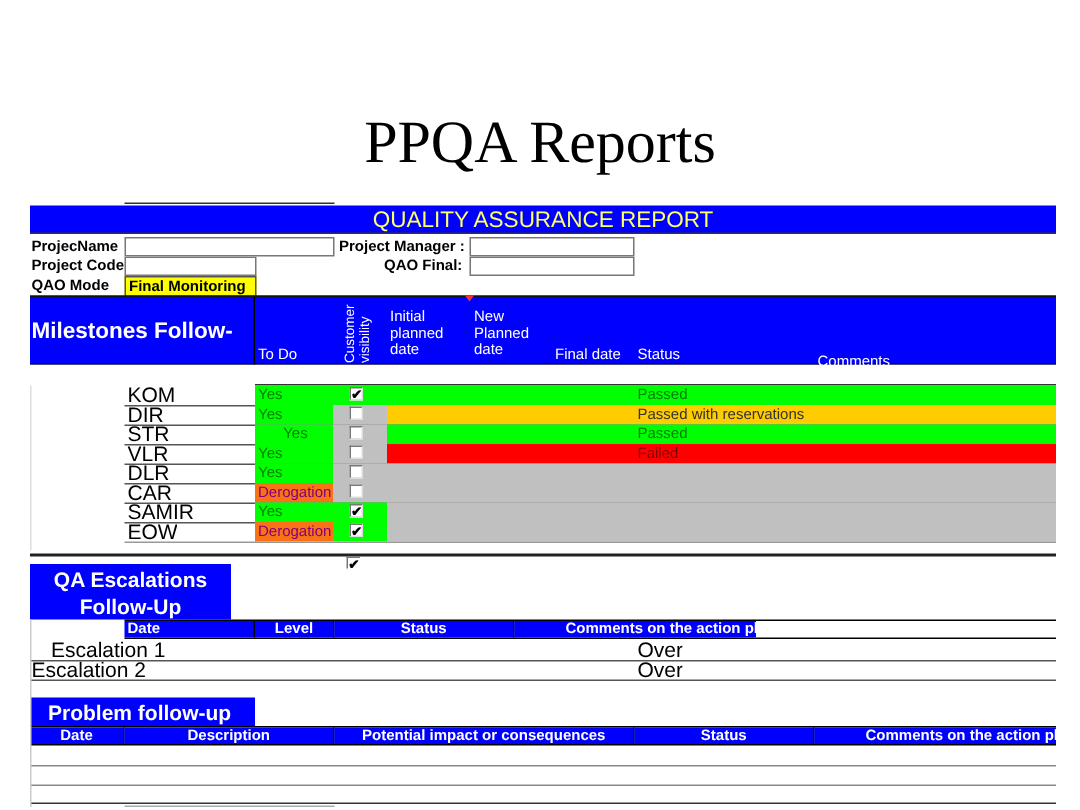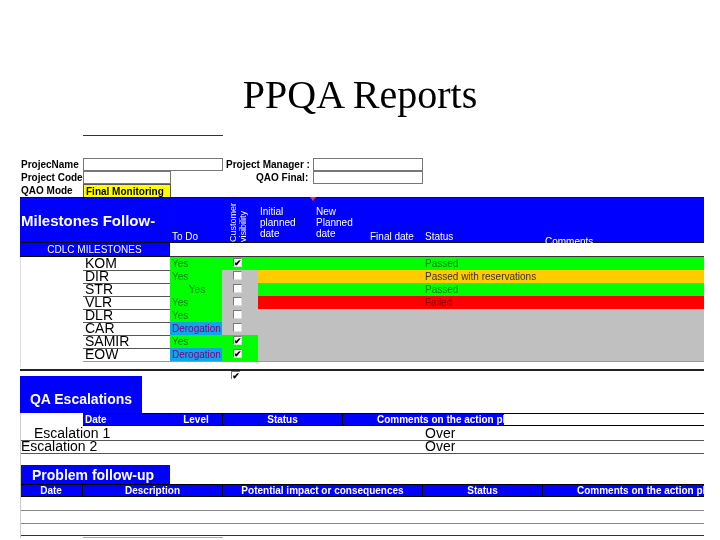--- a/index.html
+++ b/index.html
@@ -39,21 +39,21 @@
     left: 20px; top: 198px; width: 150px; height: 45px;
     color: #fff; font-weight: bold; font-size: 15px; line-height: 45px; padding-left: 1px;
     border-right: 1px solid #000;
   }
 
   .status-row { position: absolute; height: 13px; }
   .green { background: #00ff00; }
   .orange { background: #ffcc00; }
   .red { background: #ff0000; }
   .grey { background: #c0c0c0; }
-  .magenta { background: #0ea5e9; }
+  .magenta { background: #f97316; }
   .todo-text { font-size: 10px; line-height: 13px; padding-left: 2px; }
   .todo-yes { color: #008000; }
   .todo-der { color: #800080; }
 
   .chk {
     position: absolute; width: 9px; height: 9px; background: #fff;
     border: 1px solid #777; border-right-color: #ddd; border-bottom-color: #ddd;
     font-size: 9px; line-height: 8px; text-align: center; color: #000; font-weight: bold;
   }
 
@@ -71,20 +71,23 @@
 </style>
 </head>
 <body>
 
 <div class="slide-title">PPQA Reports</div>
 
 <div class="sheet">
 
   <div class="hline" style="left:83px; top:135px; width:140px; background:#333;"></div>
 
+  <div class="abs blue qa-title">
+    <span>QUALITY ASSURANCE REPORT</span>
+  </div>
 
   <div class="abs label-bold" style="left:21px; top:158px;">ProjecName</div>
   <div class="abs input-box" style="left:83px; top:158px; width:140px; height:13px;">
     <span class="cell-text"></span>
   </div>
   <div class="abs label-bold" style="left:226px; top:158px;">Project Manager :</div>
   <div class="abs input-box" style="left:313px; top:158px; width:110px; height:13px;">
     <span class="cell-text"></span>
   </div>
 
@@ -112,21 +115,20 @@
   <div class="abs" style="left:310px; top:197px; width:0; height:0; border-left:3px solid transparent; border-right:3px solid transparent; border-top:4px solid #ff3030;"></div>
   <div class="abs hdr-text" style="left:316px; top:206px;">
     <div>New</div>
     <div>Planned</div>
     <div>date</div>
   </div>
   <div class="abs hdr-text" style="left:370px; top:231px;">Final date</div>
   <div class="abs hdr-text" style="left:425px; top:231px;">Status</div>
   <div class="abs hdr-text" style="left:545px; top:236px;">Comments</div>
 
-  <div class="abs blue" style="left:20px; top:243px; width:150px; height:14px; color:#fff; font-size:10px; text-align:center; line-height:14px; border-right:1px solid #000; border-bottom:1px solid #000;">CDLC MILESTONES</div>
   <div class="hline" style="left:170px; top:256px; width:534px; background:#333;"></div>
 
   <div class="vline" style="left:20px; top:257px; height:110px; background:#ddd;"></div>
 
   <div class="status-row" style="left:83px; top:257px; width:621px;">
     <div class="abs cell-text" style="left:2px; top:0;">KOM</div>
     <div class="abs green todo-text todo-yes" style="left:87px; top:0; width:52px; height:13px;">Yes</div>
     <div class="abs green" style="left:139px; top:0; width:36px; height:13px;"></div>
     <div class="chk" style="left:150px; top:1px;">✔</div>
     <div class="abs green" style="left:175px; top:0; width:446px; height:13px;"></div>
@@ -201,22 +203,23 @@
     <div class="chk" style="left:150px; top:1px;">✔</div>
     <div class="abs grey" style="left:175px; top:0; width:446px; height:13px;"></div>
     <div class="abs todo-text" style="left:340px; top:0;"></div>
   </div>
   <div class="hline" style="left:83px; top:361px; width:621px; background:#999;"></div>
 
   <div class="hline" style="left:20px; top:369px; width:684px; height:2px; background:#222;"></div>
 
   <div class="abs" style="left:231px; top:371px; width:9px; height:8px; border-left:1px solid #777; border-top:1px solid #777; font-size:9px; line-height:8px; text-align:center; font-weight:bold;">✔</div>
 
-  <div class="abs blue section-title" style="left:20px; top:376px; width:122px; height:37px; padding-top:14px;">
+  <div class="abs blue section-title" style="left:20px; top:376px; width:134px; height:37px; padding-top:1px;">
     <div>QA Escalations</div>
+    <div>Follow-Up</div>
   </div>
   <div class="col-hdr-row" style="left:83px; top:413px; width:621px;">
     <div class="blue" style="width:87px; text-align:left; padding-left:2px;">Date</div>
     <div class="blue" style="width:53px;">Level</div>
     <div class="blue" style="width:120px;">Status</div>
     <div class="blue" style="width:161px; border-right:none; text-align:left; padding-left:34px;">Comments on the action pl</div>
   </div>
 
   <div class="abs cell-text" style="left:34px; top:427px;">Escalation 1</div>
   <div class="abs cell-text" style="left:425px; top:427px;">Over</div>

